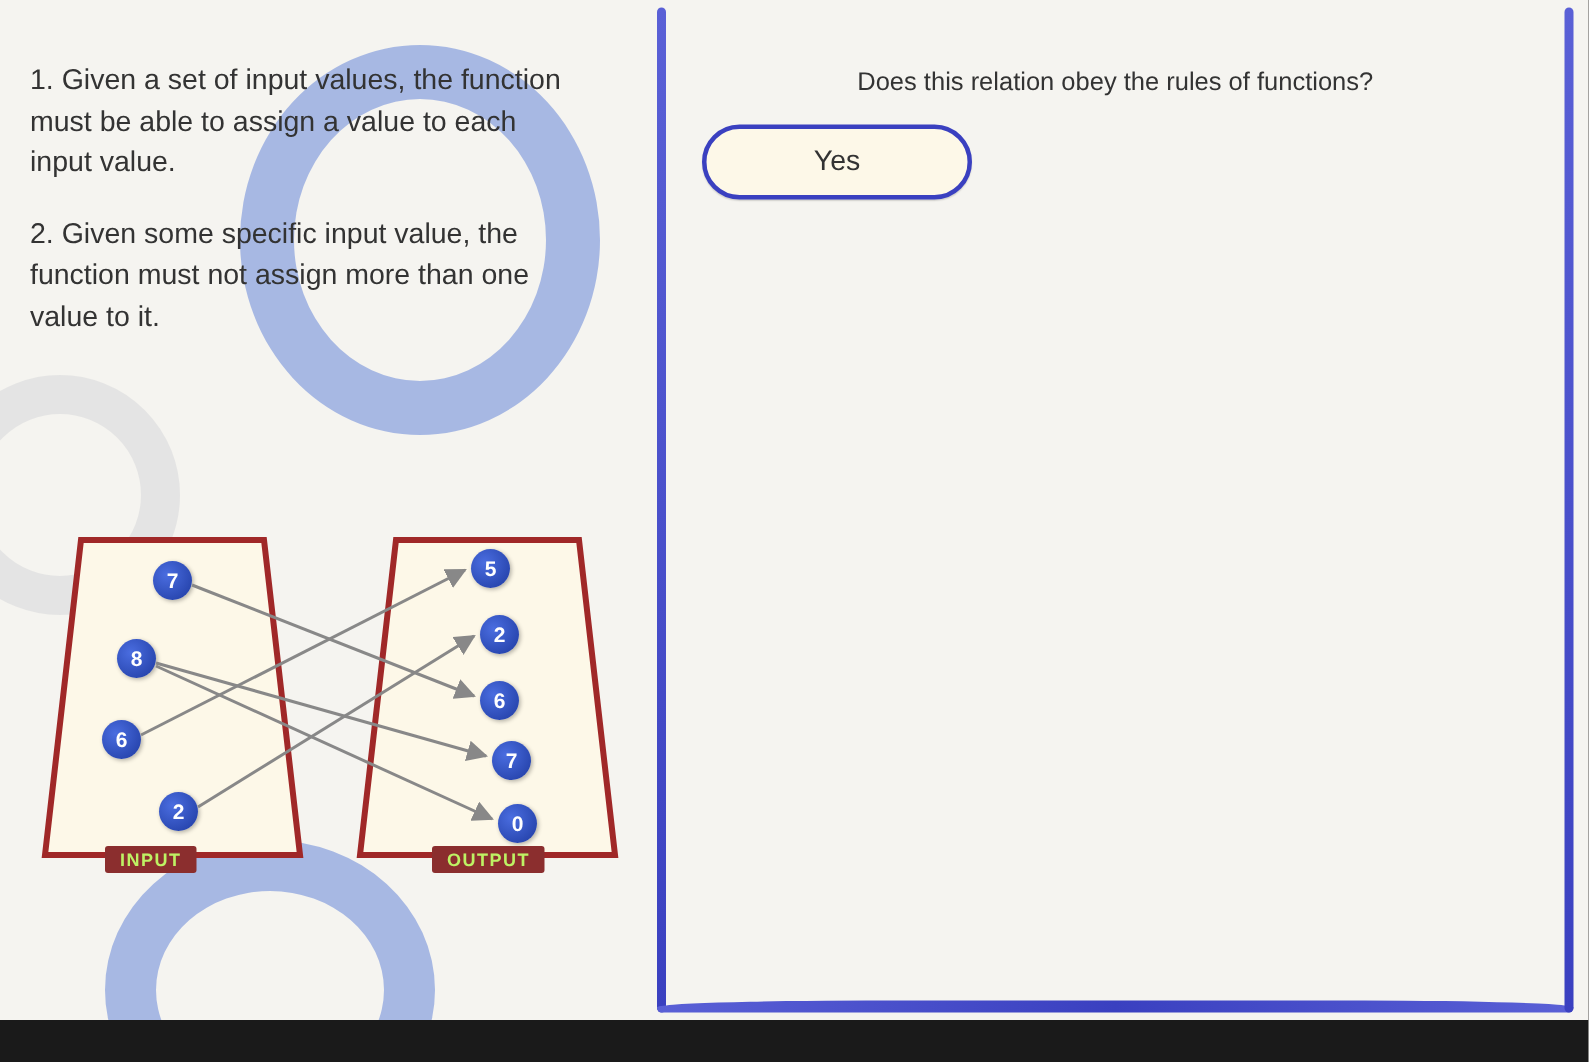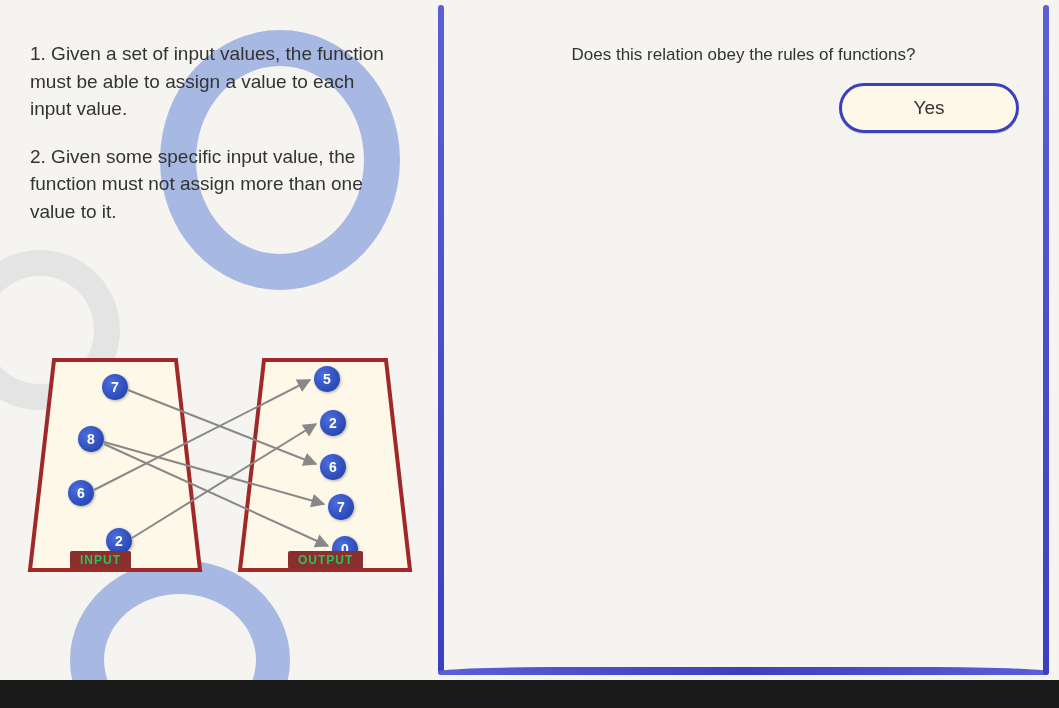--- a/index.html
+++ b/index.html
@@ -14,21 +14,21 @@
     background: #f5f4f0;
     width: 1059px;
     height: 680px;
     position: relative;
     display: flex;
   }
   .left-pane {
     width: 438px;
     height: 100%;
     position: relative;
-    padding: 40px 30px 20px 30px;
+    padding: 40px 30px 20px 20px;
     overflow: hidden;
   }
   .right-pane {
     flex: 1;
     height: 670px;
     margin: 5px 10px 5px 0;
     position: relative;
   }
   .right-pane::before, .right-pane::after {
     content: "";
@@ -108,23 +108,23 @@
     position: absolute;
     width: 170px; height: 210px;
     top: 0;
     pointer-events: none;
   }
   .trap-border svg { width: 100%; height: 100%; overflow: visible; }
   .trap-border-in { left: 0; }
   .trap-border-out { left: 210px; }
   .tag {
     position: absolute;
-    top: 191px;
+    top: 204px;
     background: #8b2e2e;
-    color: #22c55e;
+    color: #bef264;
     font-size: 12px;
     font-weight: 700;
     letter-spacing: 1px;
     padding: 2px 10px;
     border-radius: 2px;
   }
   .tag-input { left: 40px; }
   .tag-output { left: 258px; }
   .circle {
     position: absolute;
@@ -156,21 +156,21 @@
     margin-bottom: 18px;
   }
   .instruction {
     font-size: 15px;
     font-style: italic;
     color: #444;
     margin-bottom: 24px;
   }
   .answer-row {
     display: flex;
-    justify-content: flex-end;
+    justify-content: flex-start;
     gap: 70px;
   }
   .answer-btn {
     width: 180px;
     height: 50px;
     border: 3px solid #3a40c0;
     border-radius: 26px;
     background: #fdf8e8;
     font-size: 19px;
     color: #333;

